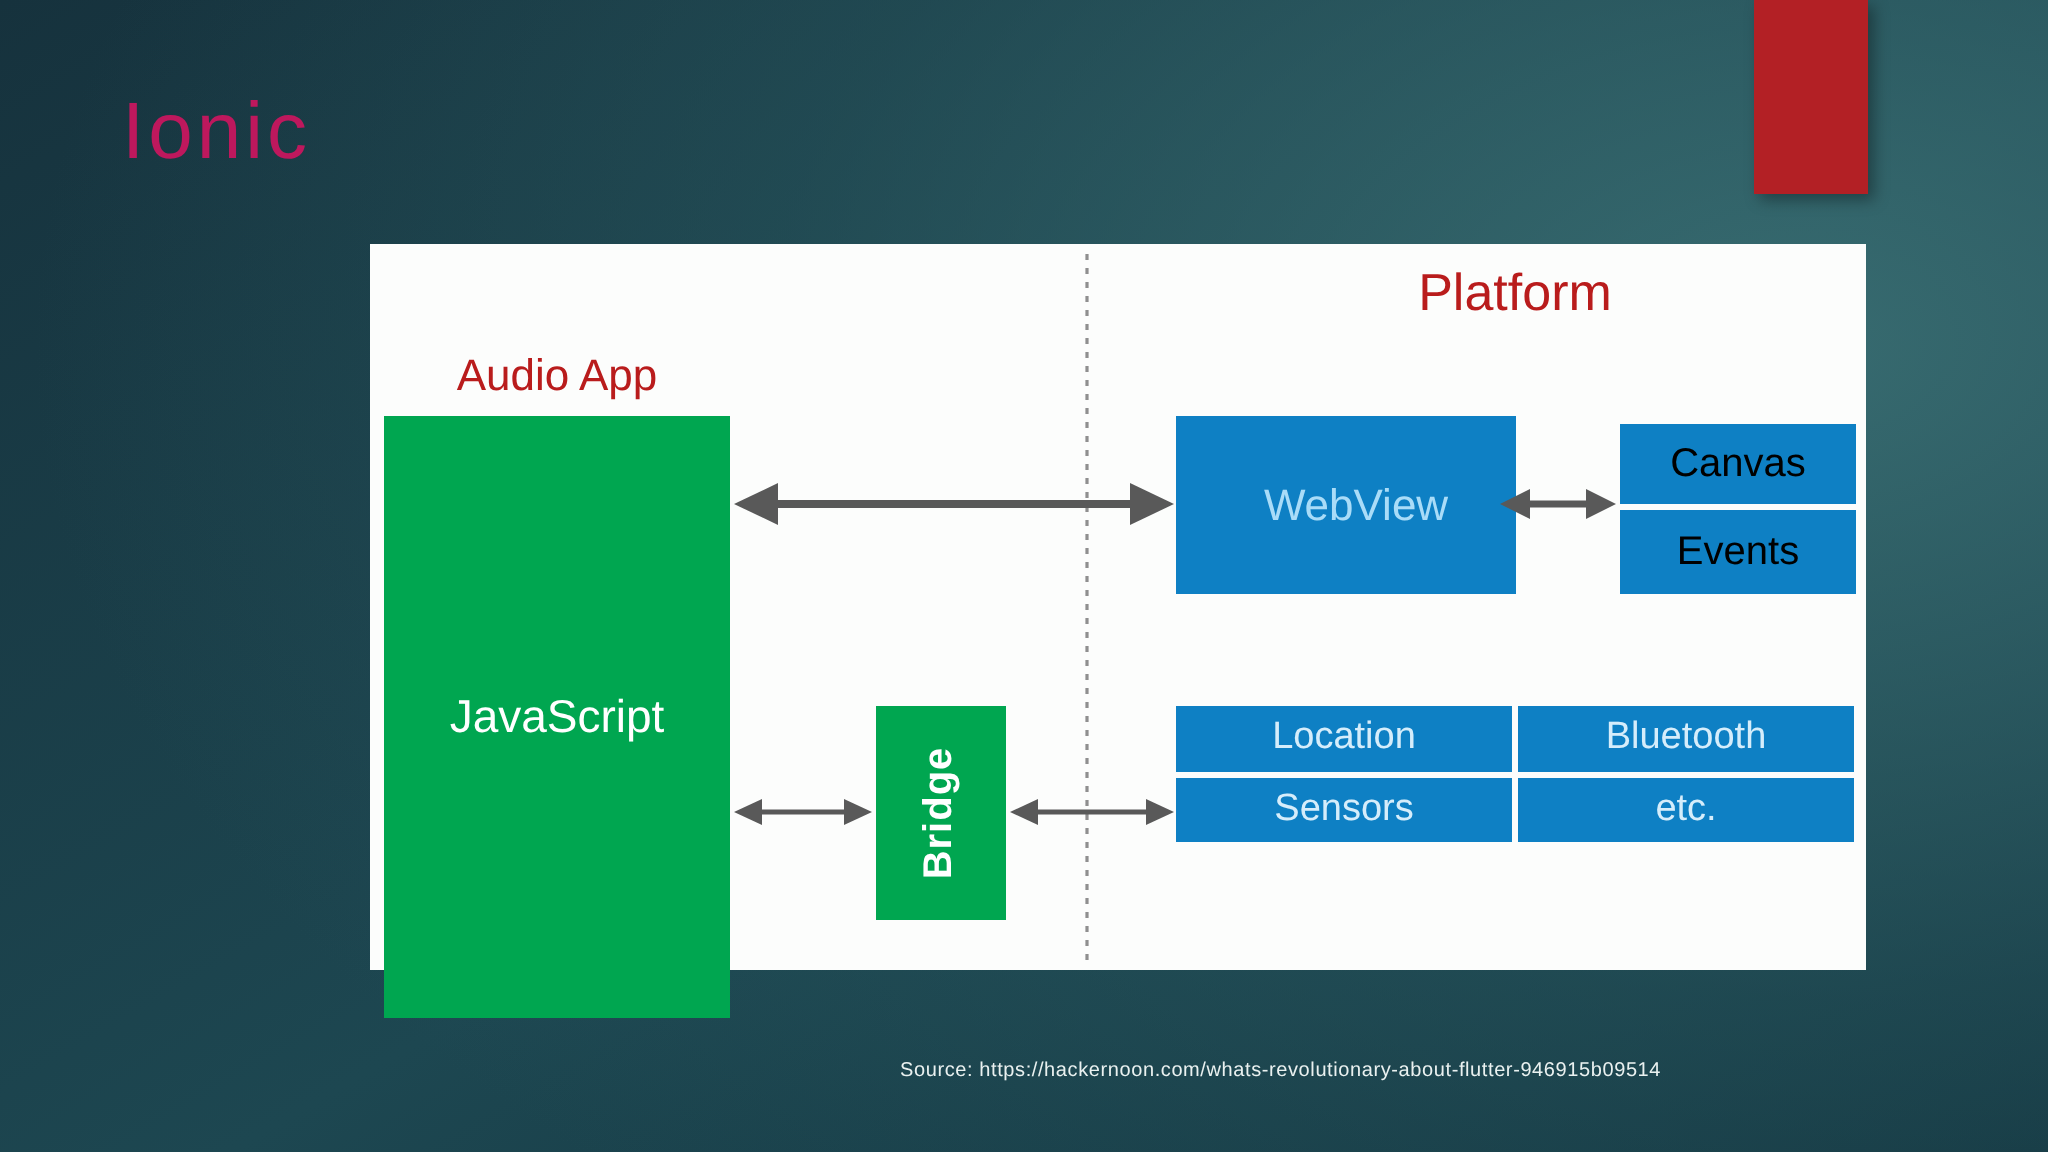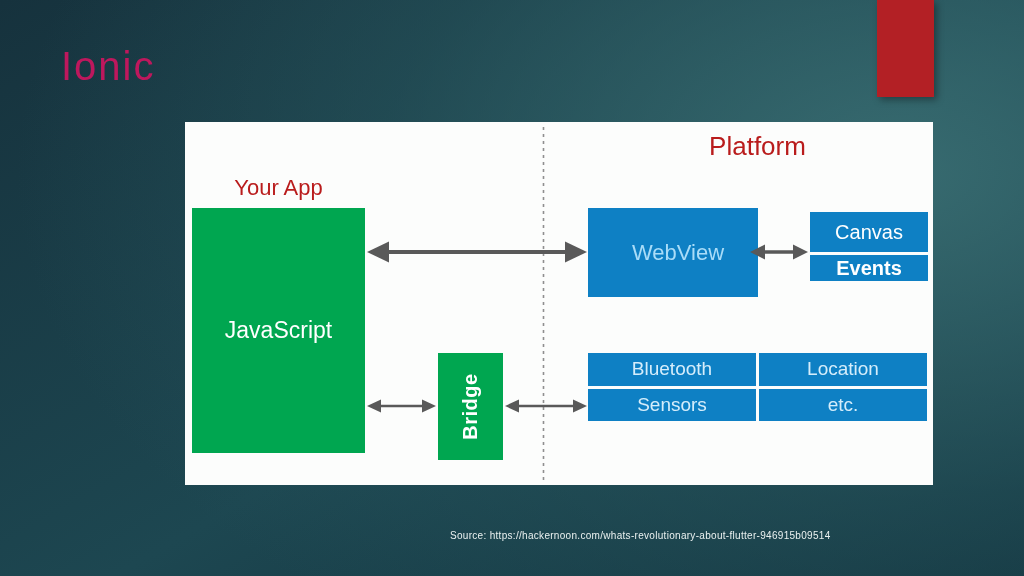--- a/index.html
+++ b/index.html
@@ -23,44 +23,44 @@
   .diagram-panel {
     position: absolute; left: 185px; top: 122px; width: 748px; height: 363px;
     background: #fcfdfc;
   }
   .diagram-panel > * { position: absolute; }
   .section-label { color: #b91c1c; text-align: center; }
   .your-app-label   { left: 7px;   top: 53px;  width: 173px; font-size: 22px; }
   .platform-label   { left: 403px; top: 9px;   width: 339px; font-size: 26px; }
   .services-label   { left: 403px; top: 201px; width: 339px; font-size: 22px; }
   .js-box {
-    left: 7px; top: 86px; width: 173px; height: 245px;
+    left: 7px; top: 86px; width: 173px; height: 301px;
     background: #00a650; color: #ffffff; font-size: 23px;
     display: flex; align-items: center; justify-content: center;
   }
   .bridge-box {
     left: 253px; top: 231px; width: 65px; height: 107px;
     background: #00a650; color: #ffffff;
     display: flex; align-items: center; justify-content: center;
   }
   .bridge-box span {
     transform: rotate(-90deg); font-size: 20px; font-weight: bold; letter-spacing: 0.5px;
   }
   .webview-box {
     left: 403px; top: 86px; width: 160px; height: 89px;
     background: #0e80c4; color: #a9dcf8; font-size: 22px;
     display: flex; align-items: center; justify-content: center; padding-left: 10px;
   }
   .canvas-events { left: 625px; top: 90px; width: 118px; }
   .ce-box {
-    background: #0e80c4; color: #ffffff; font-size: 20px;
+    background: #0e80c4; color: #000000; font-size: 20px;
     display: flex; align-items: center; justify-content: center;
   }
   .canvas-box { height: 40px; margin-bottom: 3px; }
-  .events-box { height: 26px; font-weight: bold; }
+  .events-box { height: 42px; }
   .services-grid {
     left: 403px; top: 231px; width: 339px; height: 104px;
     display: grid; grid-template-columns: 1fr 1fr; grid-template-rows: 1fr 1fr 1fr;
     gap: 3px;
   }
   .svc-cell {
     background: #0e80c4; color: #d5edfb; font-size: 19px;
     display: flex; align-items: center; justify-content: center;
   }
   .arrows-overlay { left: 0; top: 0; width: 748px; height: 363px; pointer-events: none; }
@@ -72,21 +72,21 @@
 </style>
 </head>
 <body>
 
 <div class="slide-title">Ionic</div>
 
 <div class="accent-rect"></div>
 
 <div class="diagram-panel">
 
-  <div class="section-label your-app-label">Your App</div>
+  <div class="section-label your-app-label">Audio App</div>
   <div class="section-label platform-label">Platform</div>
 
   <div class="js-box">
     <span>JavaScript</span>
   </div>
 
   <div class="bridge-box">
     <span>Bridge</span>
   </div>
 
@@ -97,22 +97,22 @@
   <div class="canvas-events">
     <div class="ce-box canvas-box">
       <span>Canvas</span>
     </div>
     <div class="ce-box events-box">
       <span>Events</span>
     </div>
   </div>
 
   <div class="services-grid">
+    <div class="svc-cell">Location</div>
     <div class="svc-cell">Bluetooth</div>
-    <div class="svc-cell">Location</div>
     <div class="svc-cell">Sensors</div>
     <div class="svc-cell">etc.</div>
   </div>
 
   <svg class="arrows-overlay" viewBox="0 0 748 363" xmlns="http://www.w3.org/2000/svg">
 
     <line x1="358.5" y1="5" x2="358.5" y2="358" stroke="#8f8f8f" stroke-width="1.6" stroke-dasharray="3 4"></line>
 
     <g fill="#595959" stroke="#595959">
       <line x1="200" y1="130" x2="384" y2="130" stroke-width="4"></line>

